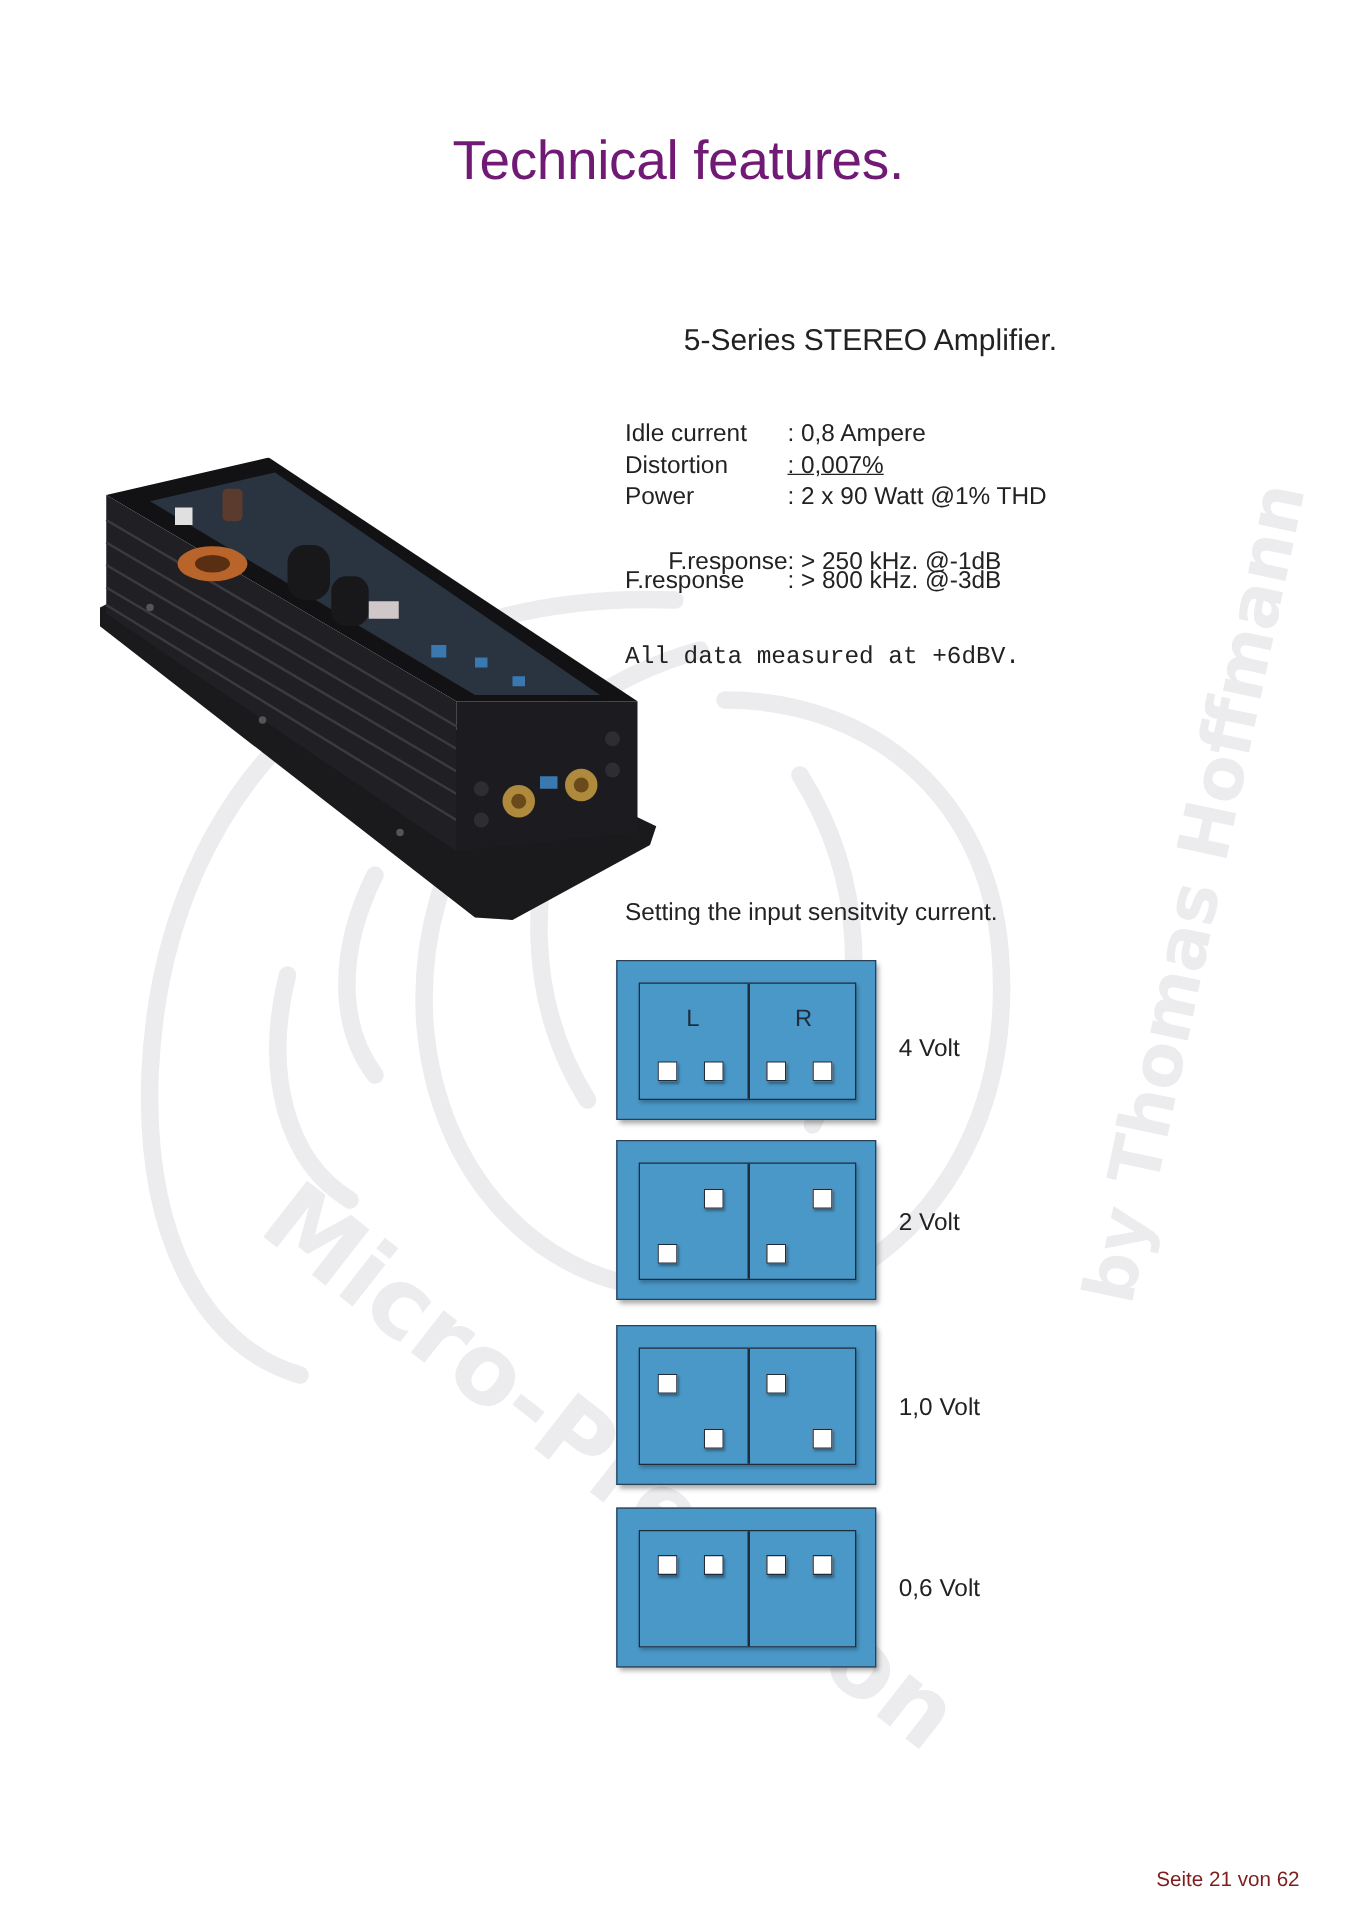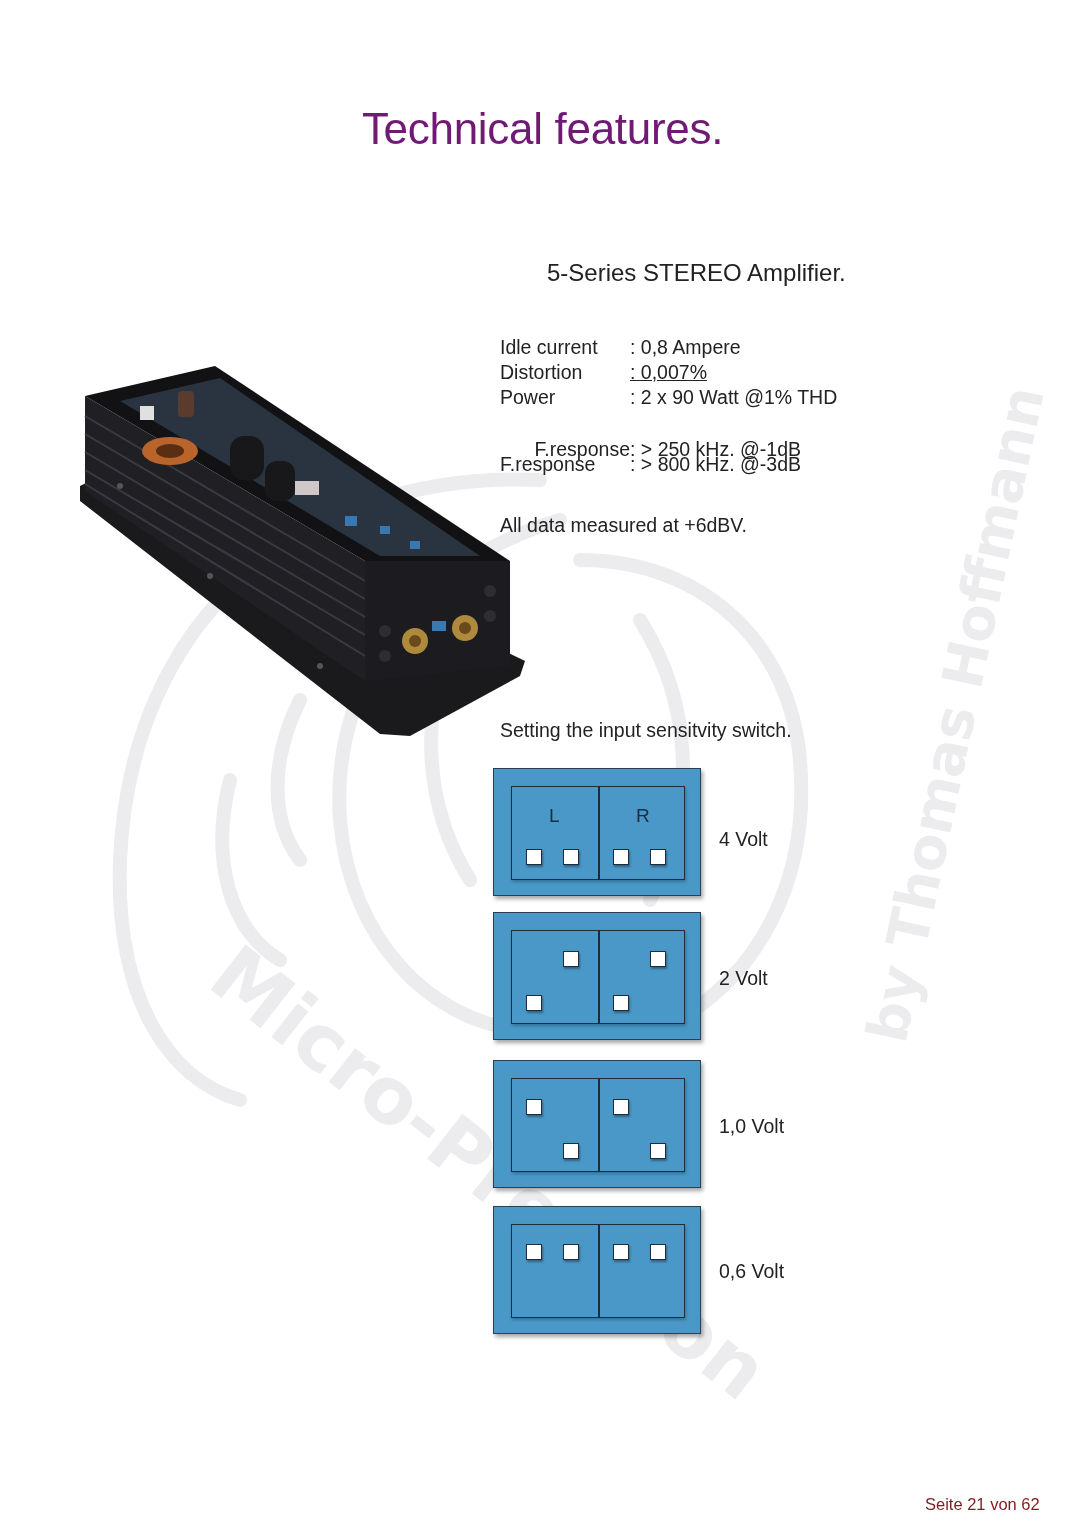--- a/index.html
+++ b/index.html
@@ -4,21 +4,21 @@
 <style>
   html, body { margin: 0; padding: 0; background: #ffffff; }
   body { width: 1085px; height: 1536px; position: relative; overflow: hidden;
          font-family: "Liberation Sans", sans-serif; color: #1c1c1c; }
   .abs { position: absolute; }
   .watermark { position: absolute; left: 0; top: 0; width: 1085px; height: 1536px; pointer-events: none; }
   .title { left: 0; width: 1085px; top: 104px; text-align: center; font-size: 44px; color: #701a75; letter-spacing: -0.3px; }
   .subtitle { left: 500px; top: 259px; font-size: 24px; color: #222; margin-left: 47px; }
   .spec-row { position: absolute; left: 500px; font-size: 19.5px; color: #222; white-space: nowrap; }
   .spec-label { display: inline-block; width: 130px; }
-  .note { left: 500px; top: 514px; font-size: 19.5px; color: #222; }
+  .note { left: 500px; top: 514px; font-size: 19.5px; color: #222; font-family: Liberation Mono, monospace; }
   .switch-heading { left: 500px; top: 719px; font-size: 19.5px; color: #222; }
   .photo { left: 80px; top: 366px; width: 450px; height: 370px; }
   .sw-outer { position: absolute; left: 493px; width: 208px; height: 128px; background: #4a98c8;
               border: 1.5px solid #2b3f55; box-shadow: 2px 3px 4px rgba(0,0,0,0.35); box-sizing: border-box; }
   .sw-inner { position: absolute; left: 17px; top: 17px; width: 174px; height: 94px;
               border: 1.5px solid #1e2c3c; box-sizing: border-box; box-shadow: 1px 2px 3px rgba(0,0,0,0.25); }
   .sw-divider { position: absolute; left: 86px; top: 0; width: 1.5px; height: 100%; background: #1e2c3c; }
   .sw-chan { position: absolute; top: 18px; font-size: 19px; color: #1e2c3c; }
   .sw-sq { position: absolute; width: 14px; height: 14px; background: #ffffff; border: 1.5px solid #1e2c3c;
            box-shadow: 1px 2px 2px rgba(0,0,0,0.35); }
@@ -101,21 +101,21 @@
   <circle cx="335" cy="275" r="13" fill="#b08a3c"></circle>
   <circle cx="335" cy="275" r="6" fill="#6a4a1a"></circle>
   <circle cx="385" cy="262" r="13" fill="#b08a3c"></circle>
   <circle cx="385" cy="262" r="6" fill="#6a4a1a"></circle>
   <rect x="352" y="255" width="14" height="10" fill="#3a78b0"></rect>
   <circle cx="40" cy="120" r="3" fill="#555"></circle>
   <circle cx="130" cy="210" r="3" fill="#555"></circle>
   <circle cx="240" cy="300" r="3" fill="#555"></circle>
 </svg>
 
-<div class="abs switch-heading">Setting the input sensitvity switch.</div>
+<div class="abs switch-heading">Setting the input sensitvity current.</div>
 
 <div class="sw-outer" style="top:768px;">
   <div class="sw-inner">
     <div class="sw-divider"></div>
     <div class="sw-chan" style="left:37px;">L</div>
     <div class="sw-chan" style="left:124px;">R</div>
     <div class="sw-sq" style="left:14px; top:62px;"></div>
     <div class="sw-sq" style="left:51px; top:62px;"></div>
     <div class="sw-sq" style="left:101px; top:62px;"></div>
     <div class="sw-sq" style="left:138px; top:62px;"></div>

